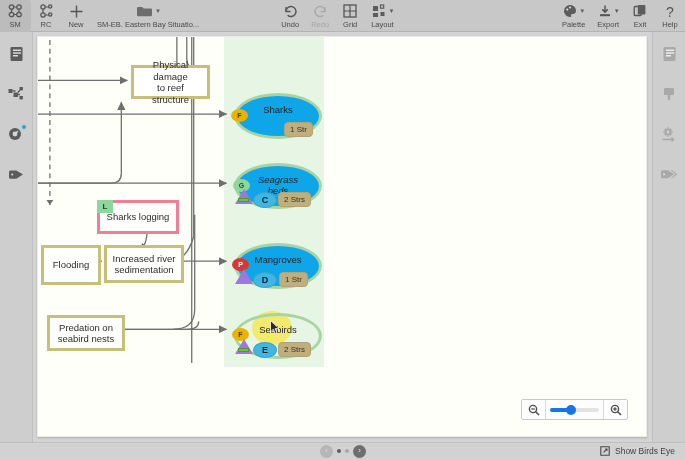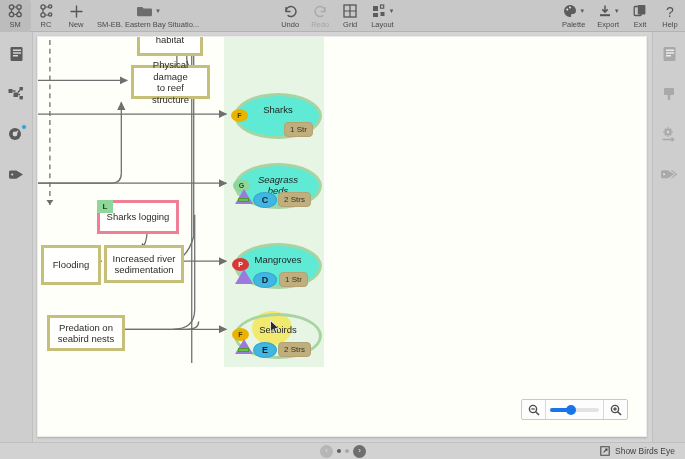--- a/index.html
+++ b/index.html
@@ -77,21 +77,21 @@
   .node-box.pink { border-color: #ee7f96; }
   .corner-tag {
     position: absolute; left: -3px; top: -3px; width: 16px; height: 13px;
     background: #8fd69a; color: #1d4722; font-size: 8px; font-weight: bold;
     display: flex; align-items: center; justify-content: center;
   }
 
   
   .node-ell {
     position: absolute; border-radius: 50%;
-    background: #5eead4; border: 3px solid #a9d4a2;
+    background: #0ea5e9; border: 3px solid #a9d4a2;
     display: flex; align-items: flex-start; justify-content: center;
   }
   .ell-label {
     font-size: 9.5px; color: #1f1f1f; text-align: center; line-height: 11px;
     margin-top: 8px; pointer-events: none;
   }
   .ell-label.ital { font-style: italic; }
   .pin {
     position: absolute; border-radius: 50%; width: 17px; height: 13px;
     display: flex; align-items: center; justify-content: center;
@@ -407,23 +407,20 @@
 
           <path d="M87 296 H150 q12 0 12 -8"></path>
           <path d="M87 296 H190" marker-end="url(#ah)"></path>
           <path d="M162 288 V-6" opacity="0"></path>
           <path d="M150 296 q14 0 14 -14 V170" opacity="0"></path>
 
           <path d="M136 296 q22 0 22 -20 V180"></path>
         </g>
       </svg>
 
-      <div class="node-box" style="left:99px; top:-14px; width:66px; height:33px;">
-        <span>habitat</span>
-      </div>
 
       <div class="node-box" style="left:93px; top:28px; width:79px; height:34px;">
         <span style="white-space:pre-line;">Physical damage
 to reef structure</span>
       </div>
 
       <div class="node-box pink" style="left:59px; top:163px; width:82px; height:34px;">
         <span class="corner-tag">L</span>
         <span>Sharks logging</span>
       </div>

